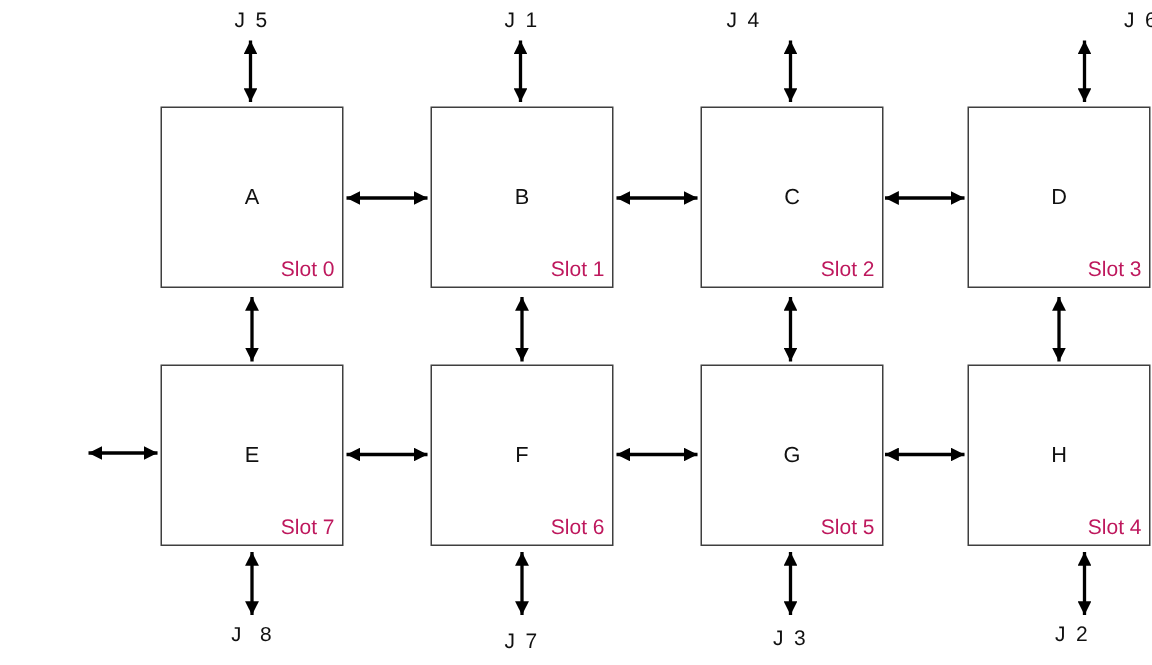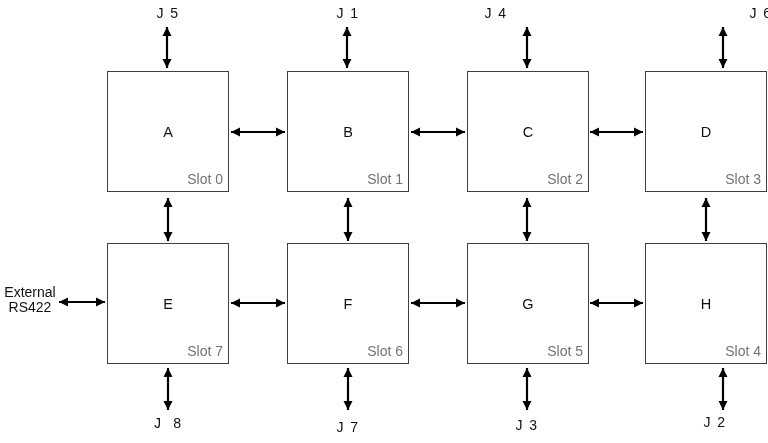--- a/index.html
+++ b/index.html
@@ -38,21 +38,21 @@
     transform: translateY(-50%);
     text-align: center;
     font-size: 14.5px;
     color: #111111;
   }
   .box .slot {
     position: absolute;
     right: 5px;
     bottom: 4px;
     font-size: 14px;
-    color: #737373;
+    color: #be185d;
     white-space: nowrap;
   }
   .jlabel {
     position: absolute;
     transform: translateX(-50%);
     font-size: 14px;
     letter-spacing: 1.5px;
     color: #111111;
     white-space: nowrap;
   }
@@ -144,18 +144,14 @@
   <div class="box" style="left:645px; top:243px;">
     <div class="letter">H</div>
     <div class="slot">Slot 4</div>
   </div>
 
   <div class="jlabel" style="left:168px; top:416px;font-family:Liberation Mono, monospace;">J 8</div>
   <div class="jlabel" style="left:348px; top:419px;">J 7</div>
   <div class="jlabel" style="left:527px; top:417px;">J 3</div>
   <div class="jlabel" style="left:715px; top:414px;">J 2</div>
 
-  <div class="ext-label">
-    <div>External</div>
-    <div>RS422</div>
-  </div>
 
 </div>
 
 </body></html>

